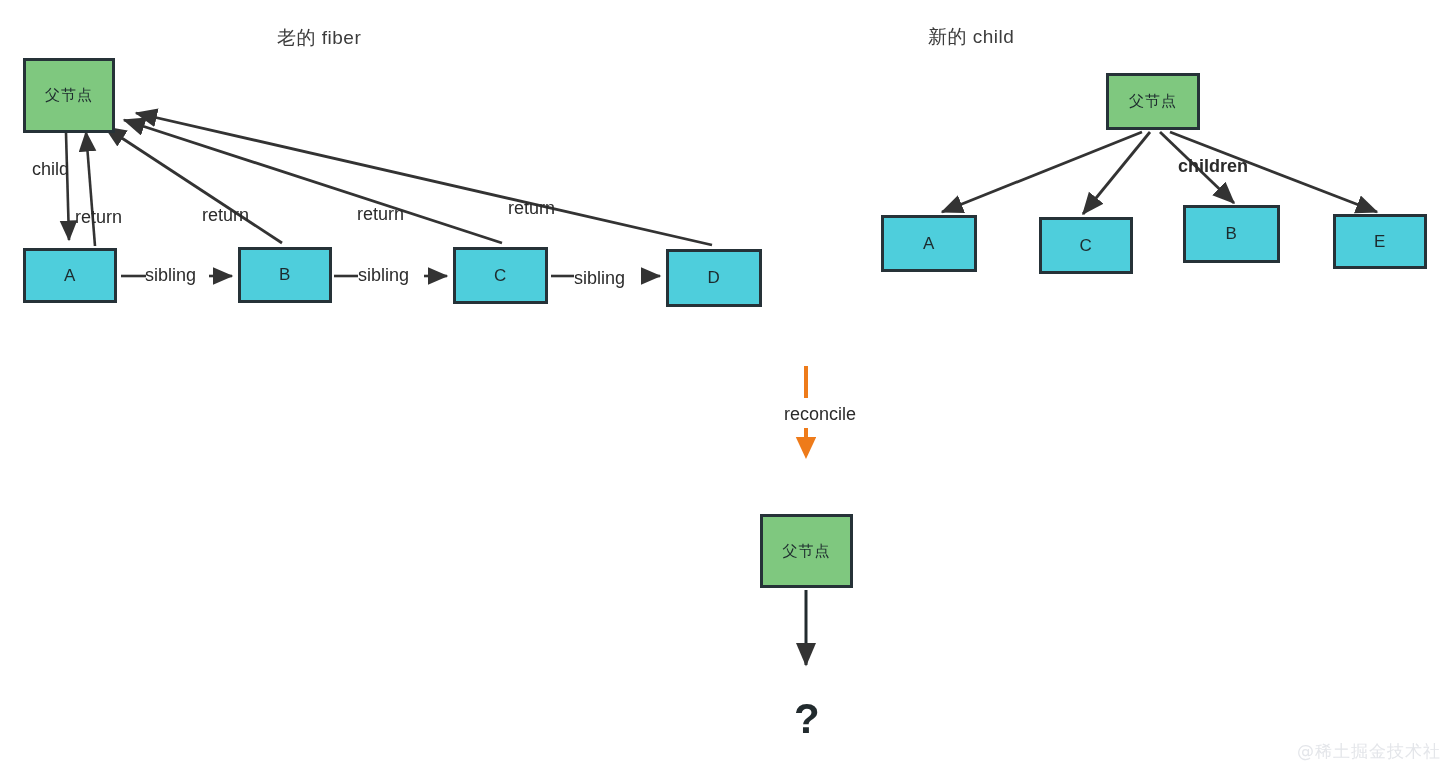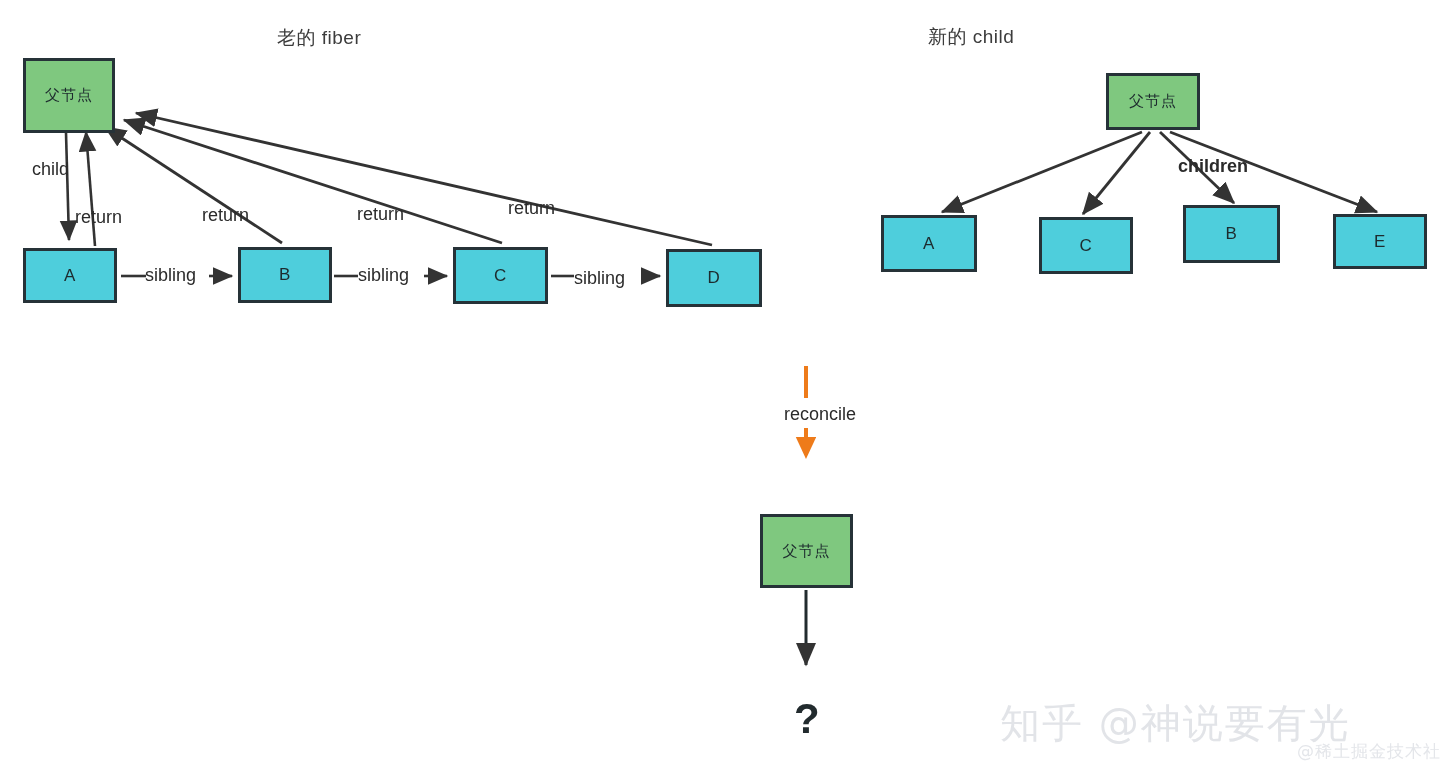--- a/index.html
+++ b/index.html
@@ -189,16 +189,15 @@
   <div class="node-box node-cyan" style="left:1333px; top:214px; width:94px; height:55px;">E</div>
 
   <div class="edge-label bold" style="left:1178px; top:156px;text-align:right;">children</div>
 
   <div class="edge-label" style="left:760px; top:404px;margin-left:24px;">reconcile</div>
 
   <div class="node-box node-green node-cn" style="left:760px; top:514px; width:93px; height:74px;">父节点</div>
 
   <div class="qmark" style="left:794px; top:698px;">?</div>
 
-  <div class="watermark-main" style="left:1000px; top:696px;">知乎 @神说要有光</div>
   <div class="watermark-sub" style="left:1297px; top:740px;">@稀土掘金技术社区</div>
 
 </div>
 
 </body></html>

